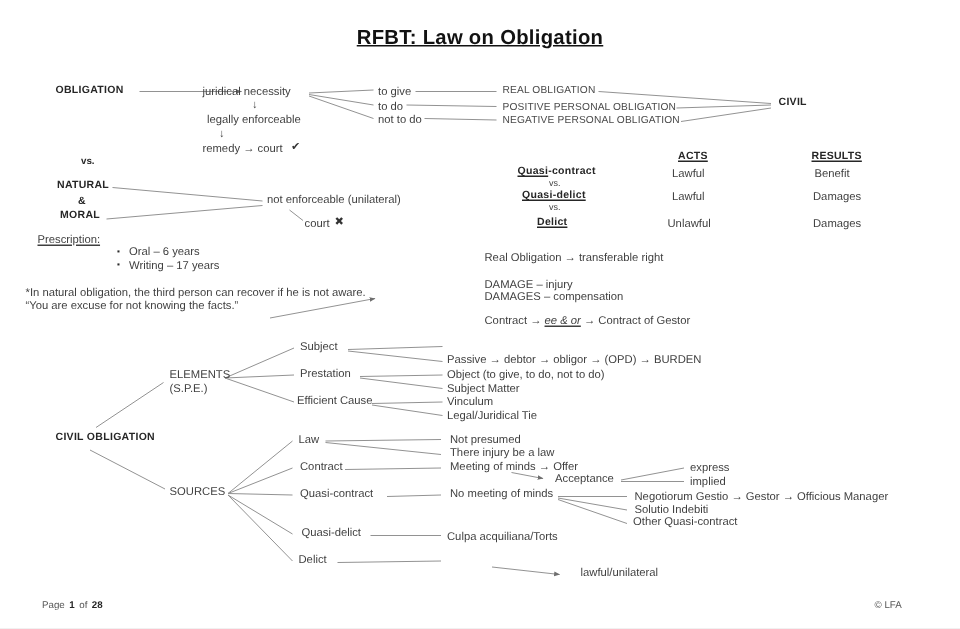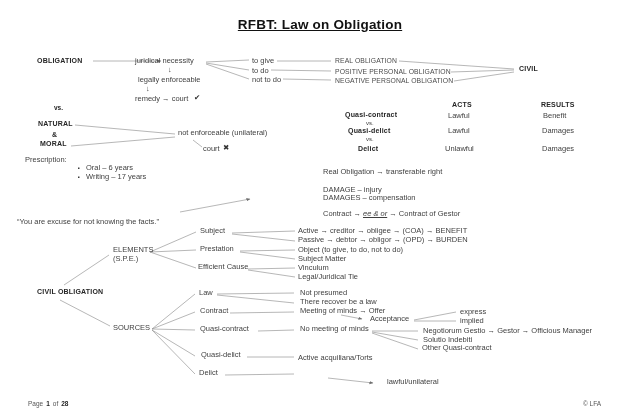--- a/index.html
+++ b/index.html
@@ -11,21 +11,21 @@
     color:#3f3f3f;
     overflow:hidden;
     margin:0 auto;
   }
   .t{position:absolute;white-space:nowrap;font-size:7.5px;line-height:1.1;color:#3f3f3f;}
   .b{font-weight:bold;color:#262626;}
   .c7{font-size:7px;letter-spacing:.2px;}
   .c68{font-size:6.8px;letter-spacing:.1px;color:#4a4a4a;}
   .s6{font-size:6px;}
   .s65{font-size:6.5px;}
-  .u{}
+  .u{text-decoration:underline;}
   .it{font-style:italic;text-decoration:underline;}
   .title{
     position:absolute;top:17px;left:0;width:640px;text-align:center;
     font-size:13.5px;font-weight:bold;text-decoration:underline;color:#121212;
     letter-spacing:.2px;
   }
   .bullet{font-size:5.5px;color:#2a2a2a;}
   .lines{position:absolute;left:0;top:0;pointer-events:none;}
   .foot{font-size:6.5px;color:#555;}
   .foot .fw{margin-right:3px;}
@@ -148,58 +148,58 @@
   <span class="t" style="left:178px;top:129px">not enforceable (unilateral)</span>
   <span class="t" style="left:203px;top:145px">court</span>
   <span class="t mark" style="left:223px;top:144px">✖</span>
 
   <span class="t u" style="left:25px;top:156px">Prescription:</span>
   <span class="t bullet" style="left:78px;top:165px">▪</span>
   <span class="t" style="left:86px;top:164px">Oral – 6 years</span>
   <span class="t bullet" style="left:78px;top:174px">▪</span>
   <span class="t" style="left:86px;top:173px">Writing – 17 years</span>
 
-  <span class="t" style="left:17px;top:218px">“You are excuse for not knowing the facts.”</span>
+  <span class="t" style="left:17px;top:191px">*In natural obligation, the third person can recover if he is not aware.</span>
+  <span class="t" style="left:17px;top:200px">“You are excuse for not knowing the facts.”</span>
 
   <span class="t" style="left:323px;top:168px">Real Obligation → transferable right</span>
   <span class="t" style="left:323px;top:186px">DAMAGE – injury</span>
   <span class="t" style="left:323px;top:194px">DAMAGES – compensation</span>
   <span class="t" style="left:323px;top:210px"><span>Contract → </span><span class="it">ee &amp; or</span><span> → Contract of Gestor</span></span>
 
   <span class="t" style="left:113px;top:246px">ELEMENTS</span>
   <span class="t" style="left:113px;top:255px">(S.P.E.)</span>
   <span class="t" style="left:200px;top:227px">Subject</span>
   <span class="t" style="left:200px;top:245px">Prestation</span>
   <span class="t" style="left:198px;top:263px">Efficient Cause</span>
 
-  <span class="t" style="left:298px;top:227px">Active → creditor → obligee → (COA) → BENEFIT</span>
   <span class="t" style="left:298px;top:236px">Passive → debtor → obligor → (OPD) → BURDEN</span>
   <span class="t" style="left:298px;top:246px">Object (to give, to do, not to do)</span>
   <span class="t" style="left:298px;top:255px">Subject Matter</span>
   <span class="t" style="left:298px;top:264px">Vinculum</span>
   <span class="t" style="left:298px;top:273px">Legal/Juridical Tie</span>
 
   <span class="t b c7" style="left:37px;top:288px">CIVIL OBLIGATION</span>
   <span class="t" style="left:113px;top:324px">SOURCES</span>
 
   <span class="t" style="left:199px;top:289px">Law</span>
   <span class="t" style="left:200px;top:307px">Contract</span>
   <span class="t" style="left:200px;top:325px">Quasi-contract</span>
   <span class="t" style="left:201px;top:351px">Quasi-delict</span>
   <span class="t" style="left:199px;top:369px">Delict</span>
 
   <span class="t" style="left:300px;top:289px">Not presumed</span>
-  <span class="t" style="left:300px;top:298px">There recover be a law</span>
+  <span class="t" style="left:300px;top:298px">There injury be a law</span>
   <span class="t" style="left:300px;top:307px">Meeting of minds → Offer</span>
   <span class="t" style="left:370px;top:315px">Acceptance</span>
   <span class="t" style="left:460px;top:308px">express</span>
   <span class="t" style="left:460px;top:317px">implied</span>
   <span class="t" style="left:300px;top:325px">No meeting of minds</span>
   <span class="t" style="left:423px;top:327px">Negotiorum Gestio → Gestor → Officious Manager</span>
   <span class="t" style="left:423px;top:336px">Solutio Indebiti</span>
   <span class="t" style="left:422px;top:344px">Other Quasi-contract</span>
-  <span class="t" style="left:298px;top:354px">Active acquiliana/Torts</span>
+  <span class="t" style="left:298px;top:354px">Culpa acquiliana/Torts</span>
   <span class="t" style="left:387px;top:378px">lawful/unilateral</span>
 
   <span class="t foot" style="left:28px;top:400px"><span class="fw">Page</span><span class="fw b">1</span><span class="fw">of</span><span class="b">28</span></span>
   <span class="t foot" style="left:583px;top:400px">© LFA</span>
 
 </div>
 
 </body></html>

